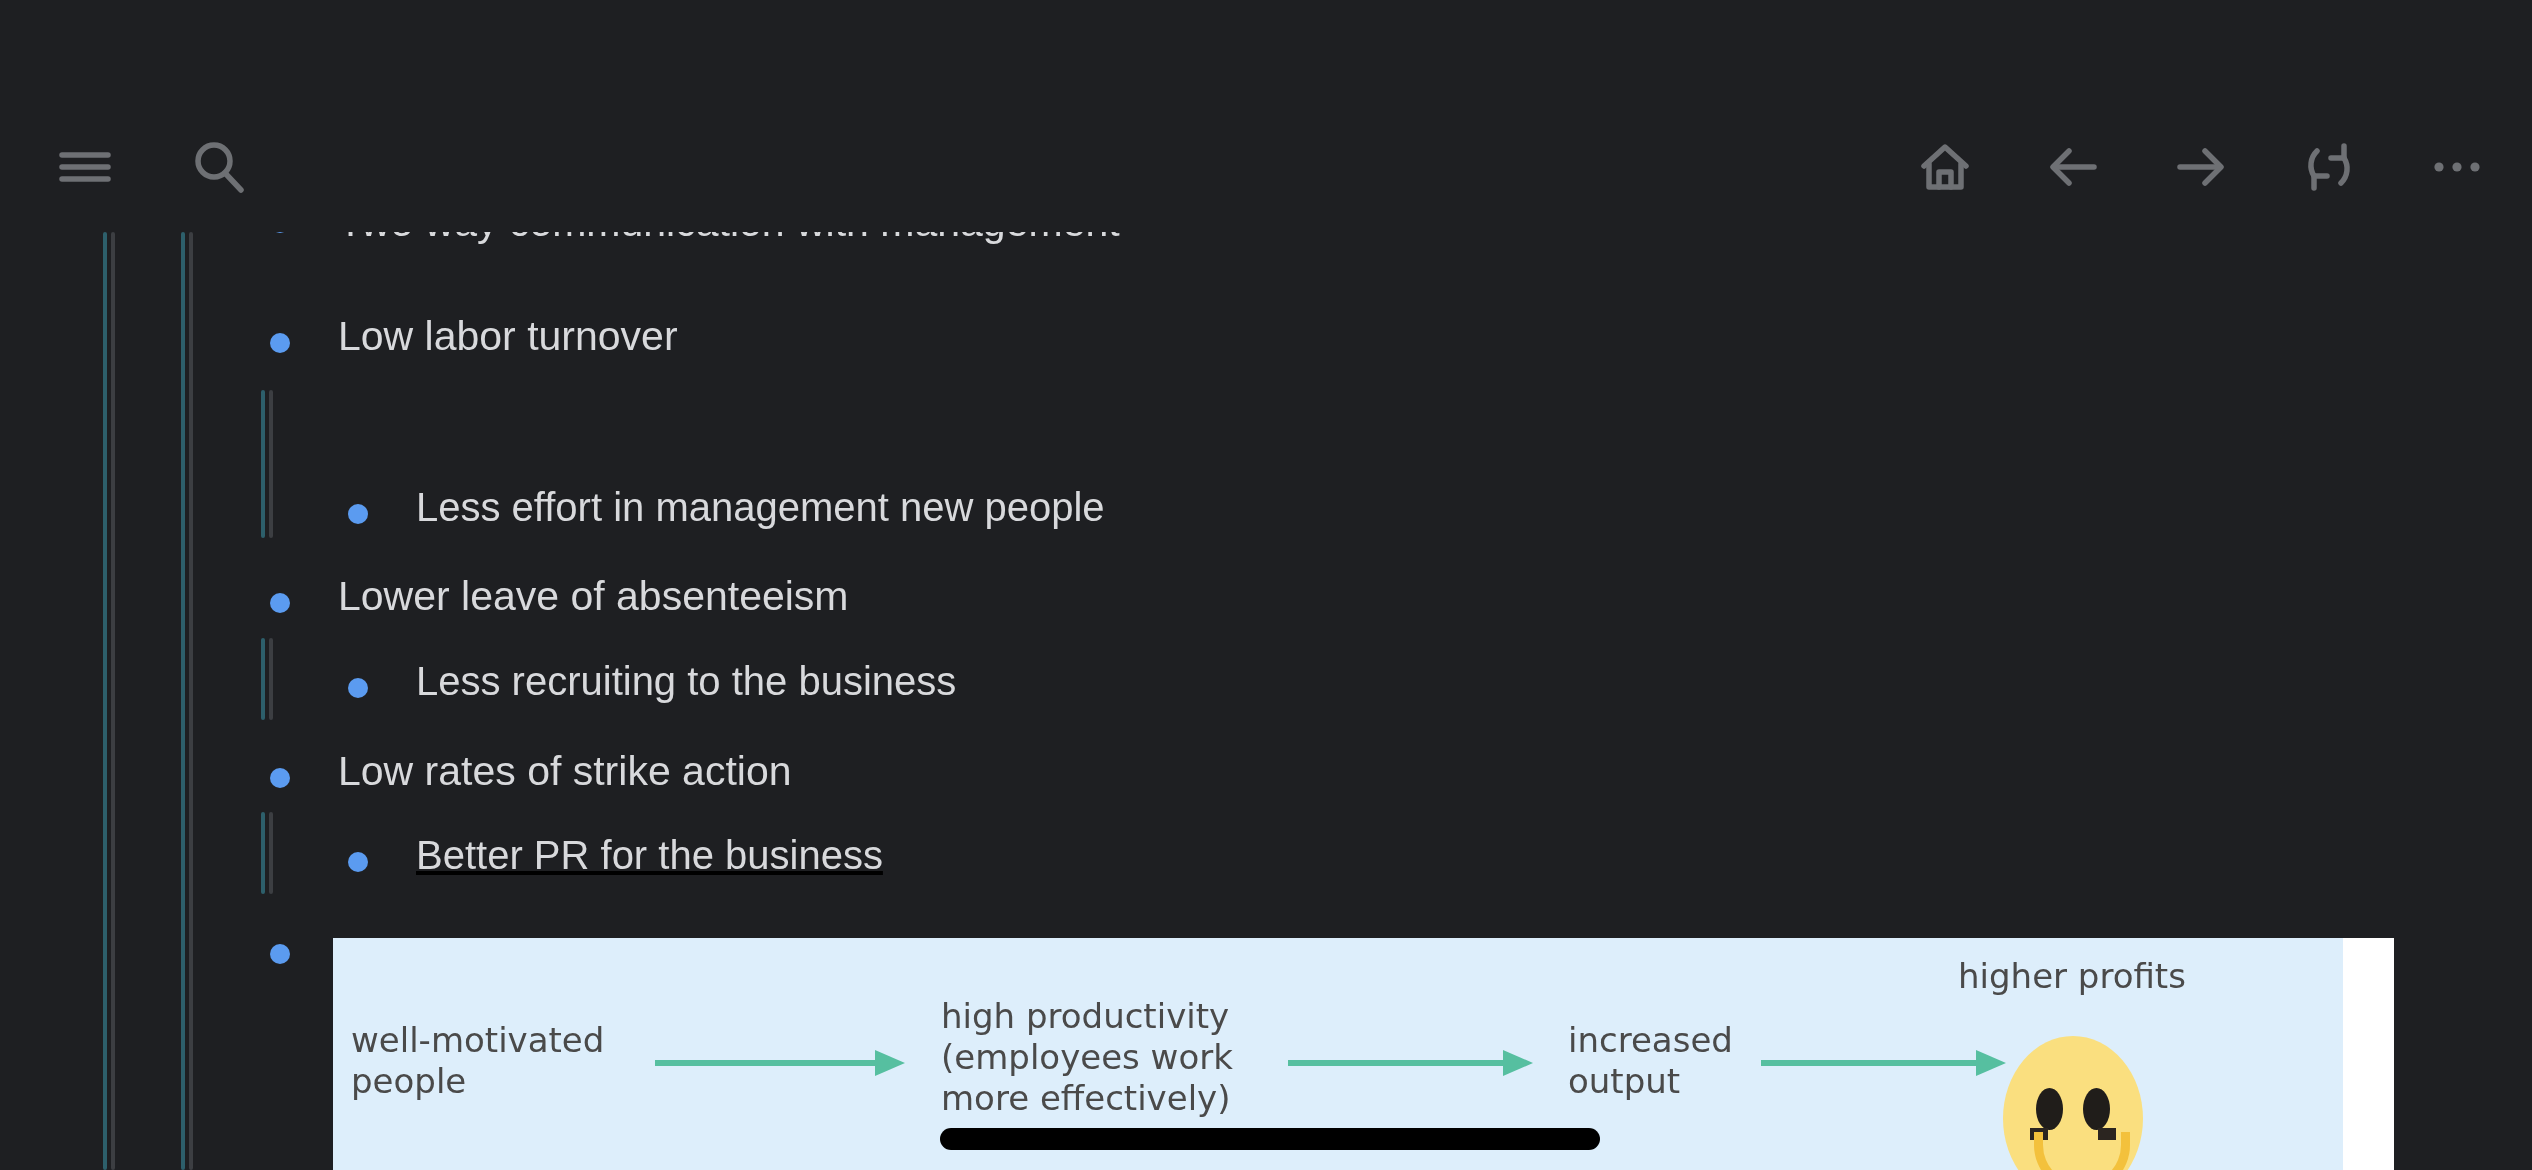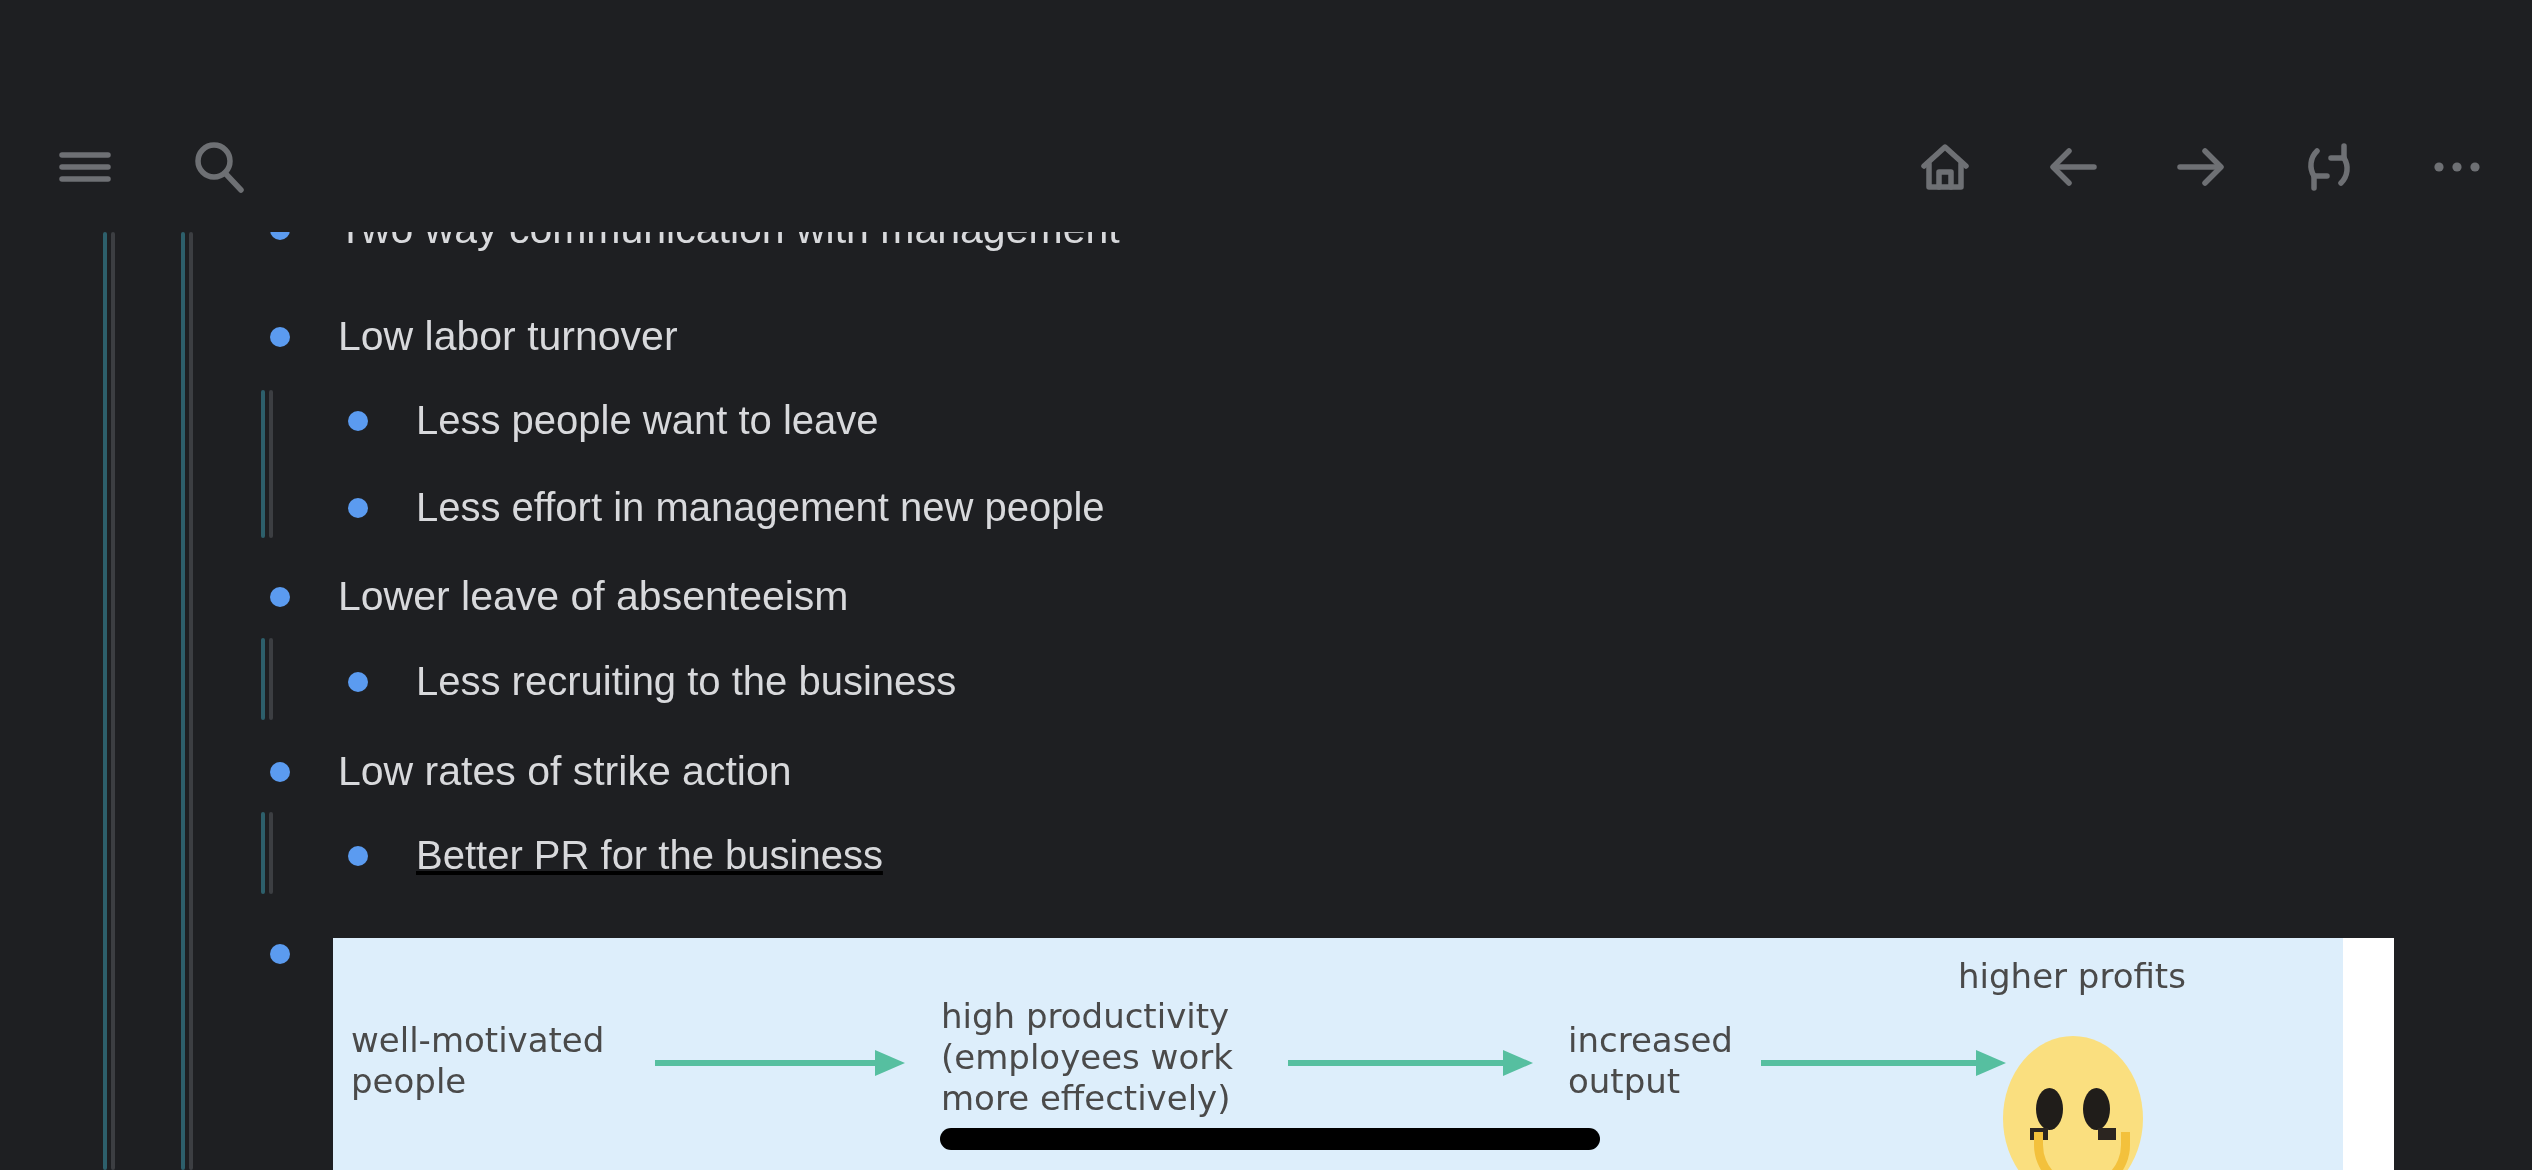--- a/index.html
+++ b/index.html
@@ -22,21 +22,21 @@
 
   
   .canvas{position:absolute;left:0;top:0;width:2532px;height:1170px;}
 
   
   .rail{position:absolute;width:4px;border-radius:2px;}
   .rail.teal{background:#2d5f6b;}
   .rail.gray{background:#3c3e42;}
 
   
-  .row{position:absolute;display:flex;align-items:flex-start;}
+  .row{position:absolute;display:flex;align-items:center;}
   .bullet{
     width:20px;height:20px;border-radius:50%;
     background:#5b9bf0;flex:none;
   }
   .txt{
     color:#d8d9dc;
     font-size:40px;
     line-height:46px;
     white-space:nowrap;
     font-weight:400;
@@ -169,24 +169,20 @@
         <div class="bullet" style="margin-top:14px;"></div>
         <div class="txt" style="margin-left:48px;">Two way communication with management</div>
       </div>
     </div>
 
     <div class="row lvl1" style="left:270px;top:313px;">
       <div class="bullet" style="margin-top:14px;"></div>
       <div class="txt" style="margin-left:48px;">Low labor turnover</div>
     </div>
 
-    <div class="row lvl2" style="left:348px;top:397px;">
-      <div class="bullet" style="margin-top:14px;"></div>
-      <div class="txt" style="margin-left:48px;">Less people want to leave</div>
-    </div>
 
     <div class="row lvl2" style="left:348px;top:484px;">
       <div class="bullet" style="margin-top:14px;"></div>
       <div class="txt" style="margin-left:48px;">Less effort in management new people</div>
     </div>
 
     <div class="row lvl1" style="left:270px;top:573px;">
       <div class="bullet" style="margin-top:14px;"></div>
       <div class="txt" style="margin-left:48px;">Lower leave of absenteeism</div>
     </div>

